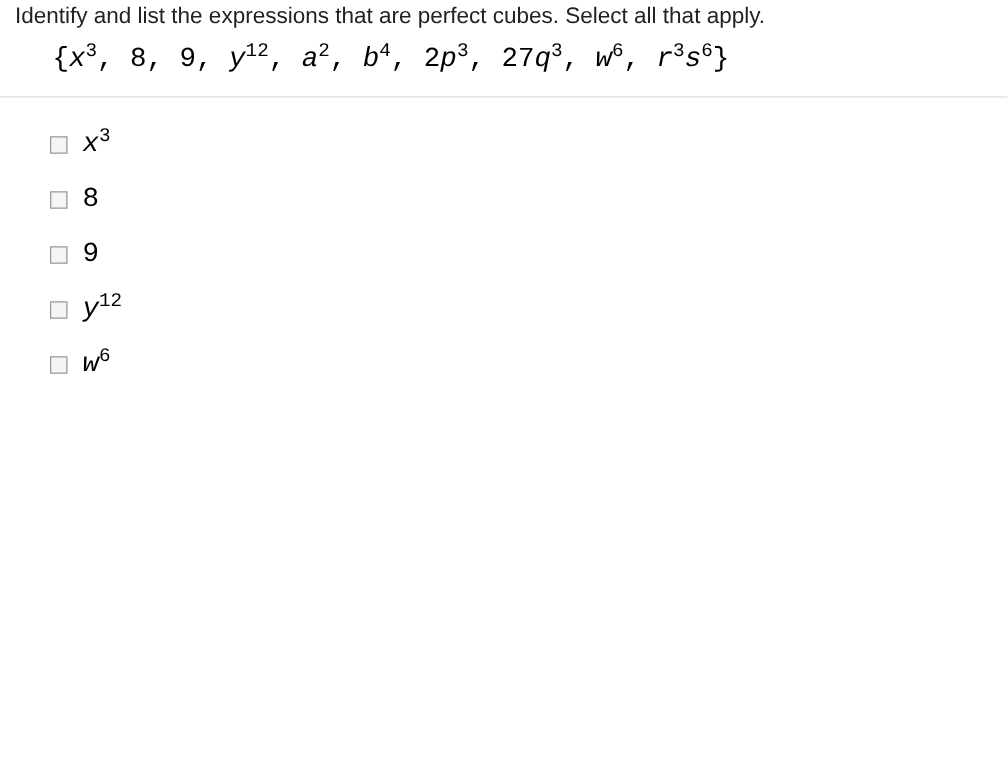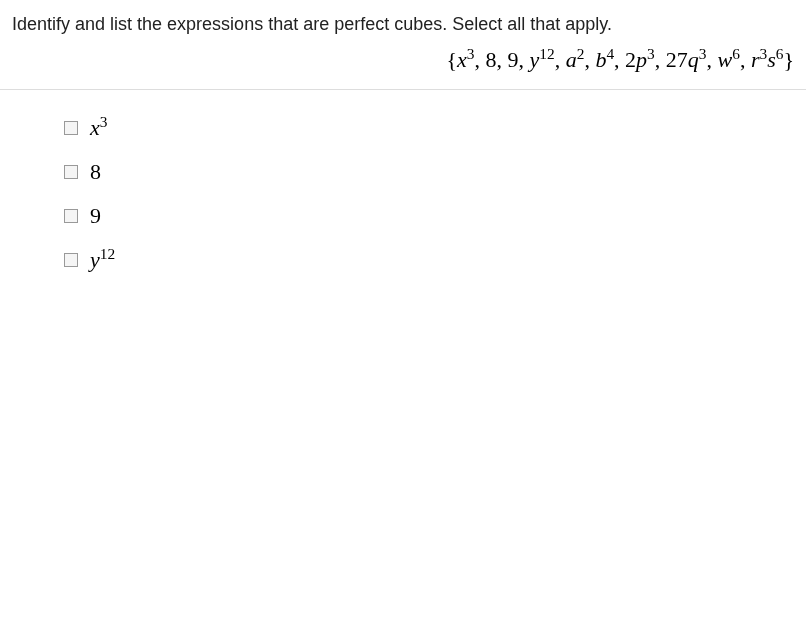--- a/index.html
+++ b/index.html
@@ -4,59 +4,58 @@
 <style>
   * { margin: 0; padding: 0; box-sizing: border-box; }
   body {
     font-family: Arial, Helvetica, sans-serif;
     font-size: 17px;
     color: #333;
     width: 806px;
     background: #fff;
   }
   .question-header {
-    padding: 14px 12px 18px 12px;
+    padding: 2px 12px 18px 12px;
     border-bottom: 1px solid #ddd;
   }
   .question-text {
     font-size: 18px;
     color: #222;
     margin-bottom: 14px;
   }
   .set-expr {
     font-family: "Times New Roman", Times, serif;
     font-size: 22px;
     color: #000;
     padding-left: 30px;
     line-height: 1.4;
   }
   .options {
-    padding: 24px 0 10px 64px;
+    padding: 24px 0 10px 40px;
   }
   .option {
     display: flex;
     align-items: center;
     margin-bottom: 16px;
     min-height: 28px;
   }
   .checkbox {
     width: 14px;
     height: 14px;
     border: 1px solid #999;
     background: #f5f5f5;
     margin-right: 12px;
     flex-shrink: 0;
     cursor: pointer;
   }
   .math {
-    font-family: Liberation Serif, serif;
+    font-family: Liberation Mono, monospace;
     font-size: 22px;
     color: #000;
     line-height: 1;
-    text-align: right;
   }
   sup {
     font-size: 0.7em;
     vertical-align: super;
     line-height: 0;
   }
   .ital { font-style: italic; }
 </style>
 </head>
 <body>
@@ -77,13 +76,17 @@
       <span class="math">8</span>
     </div>
     <div class="option">
       <div class="checkbox"></div>
       <span class="math">9</span>
     </div>
     <div class="option">
       <div class="checkbox"></div>
       <span class="math"><span class="ital">y</span><sup>12</sup></span>
     </div>
+    <div class="option">
+      <div class="checkbox"></div>
+      <span class="math"><span class="ital">w</span><sup>6</sup></span>
+    </div>
   </div>
 
 </body></html>

